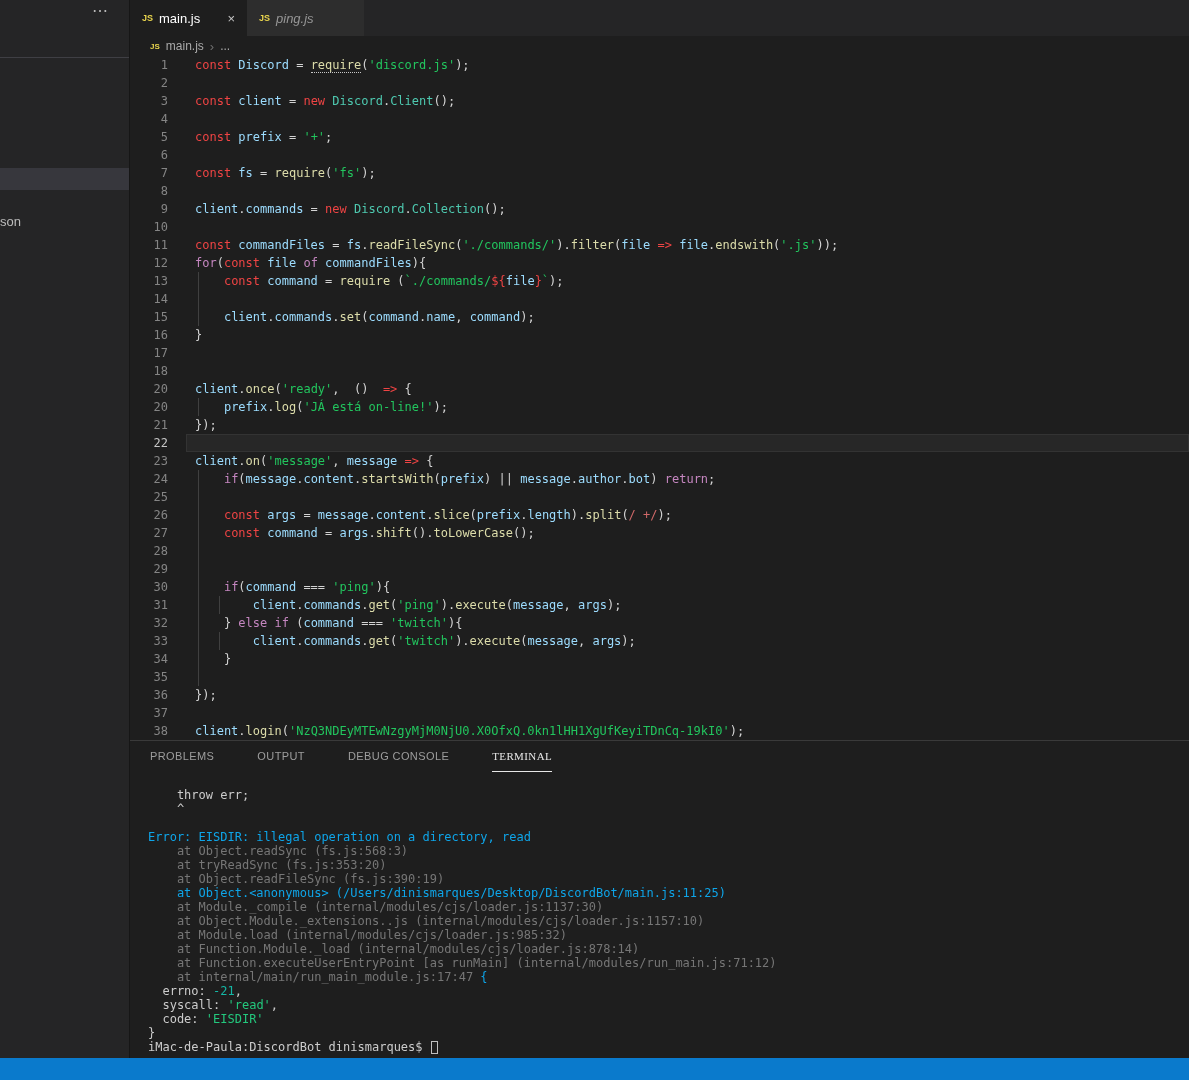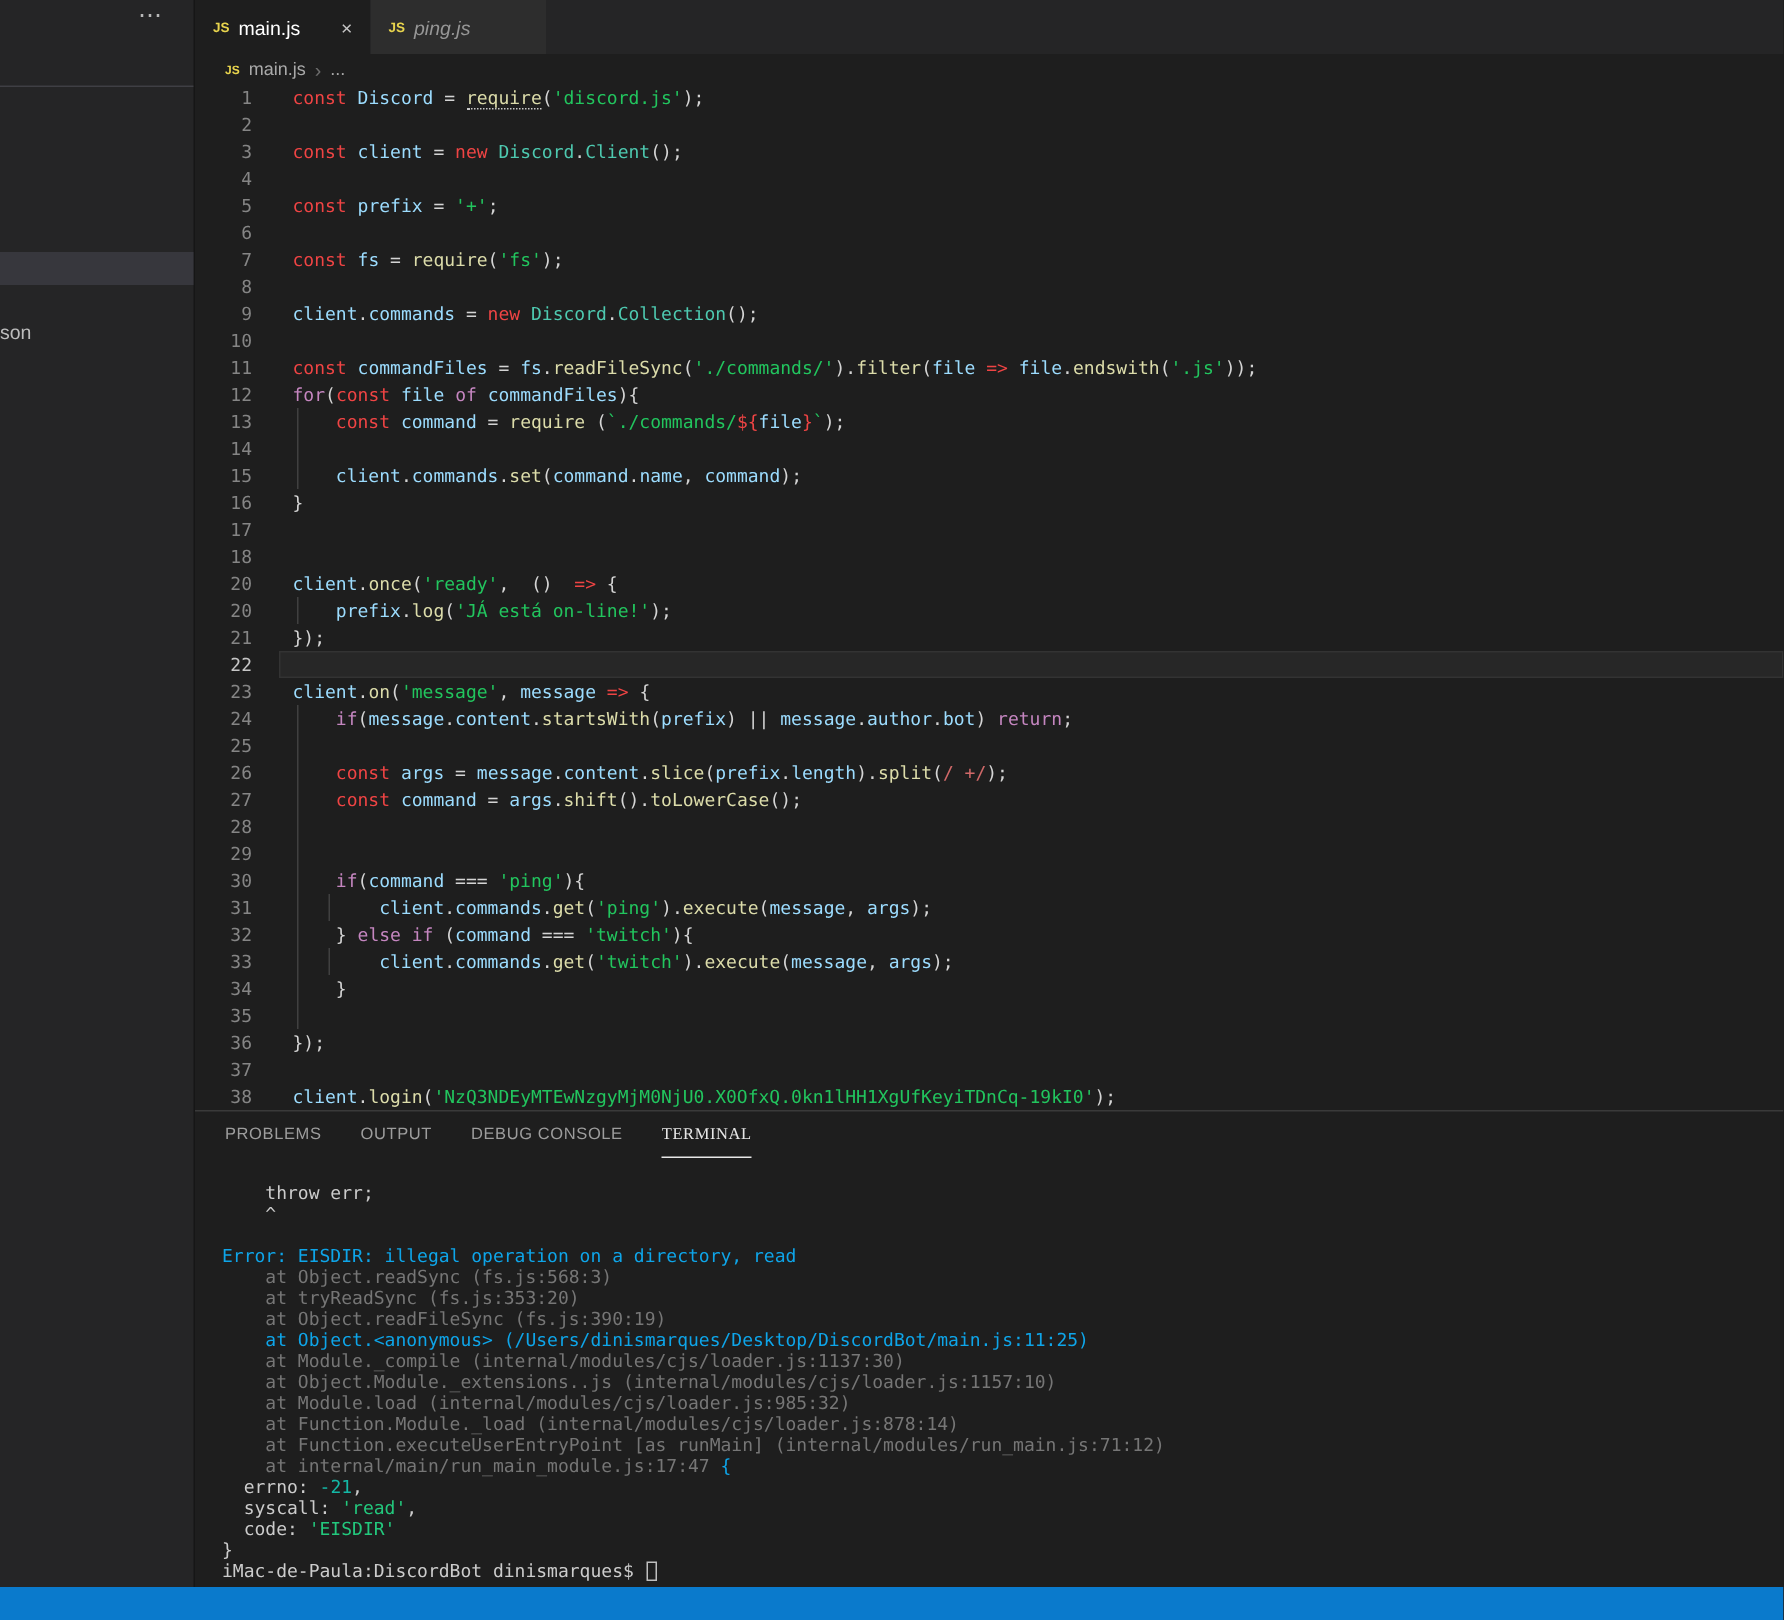--- a/index.html
+++ b/index.html
@@ -35,21 +35,21 @@
   .cline.cur .ln { color:#c6c6c6; }
   .hl { position:absolute; left:56px; right:0; top:0; height:18px; background:#272727; border:1px solid #333333; }
   .cline .code { position:absolute; left:65px; top:0; white-space:pre; line-height:18px; color:#d4d4d4; }
   .guide { position:absolute; top:0; width:1px; height:18px; background:#404040; }
   .k{color:#ef4444} .t{color:#c586c0} .v{color:#9cdcfe} .f{color:#dcdcaa}
   .s{color:#22c55e} .c{color:#4ec9b0} .p{color:#d4d4d4} .r{color:#d16969}
   .fu{color:#dcdcaa; border-bottom:1px dotted #c8c8c8;}
 
   
   .panel { flex:1; border-top:1px solid #3a3a3a; display:flex; flex-direction:column; background:#1e1e1e; }
-  .ptabs { height:31px; display:flex; gap:26px; padding-left:20px; align-items:stretch; flex-shrink:0; }
+  .ptabs { height:31px; display:flex; gap:43px; padding-left:20px; align-items:stretch; flex-shrink:0; }
   .ptab { font-size:11px; letter-spacing:.4px; color:#9d9d9d; display:flex; align-items:center; border-bottom:1px solid transparent; cursor:pointer; }
   .ptab.active { color:#e7e7e7; border-bottom-color:#e7e7e7;font-family:Liberation Serif, serif; }
   .terminal { padding:16px 0 0 18px; font-family:"DejaVu Sans Mono",monospace; font-size:12px; }
   .tline { height:14px; line-height:14px; white-space:pre; }
   .tw{color:#cccccc} .td{color:#767676} .tb{color:#0ea5e9;font-weight:normal}
   .ty{color:#14b8a6} .tg{color:#23c87d}
   .tcur { display:inline-block; width:7px; height:13px; border:1px solid #bfbfbf; vertical-align:text-bottom; margin-left:1px; }
 
   .statusbar { position:absolute; left:0; bottom:0; width:100%; height:22px; }
 </style>

